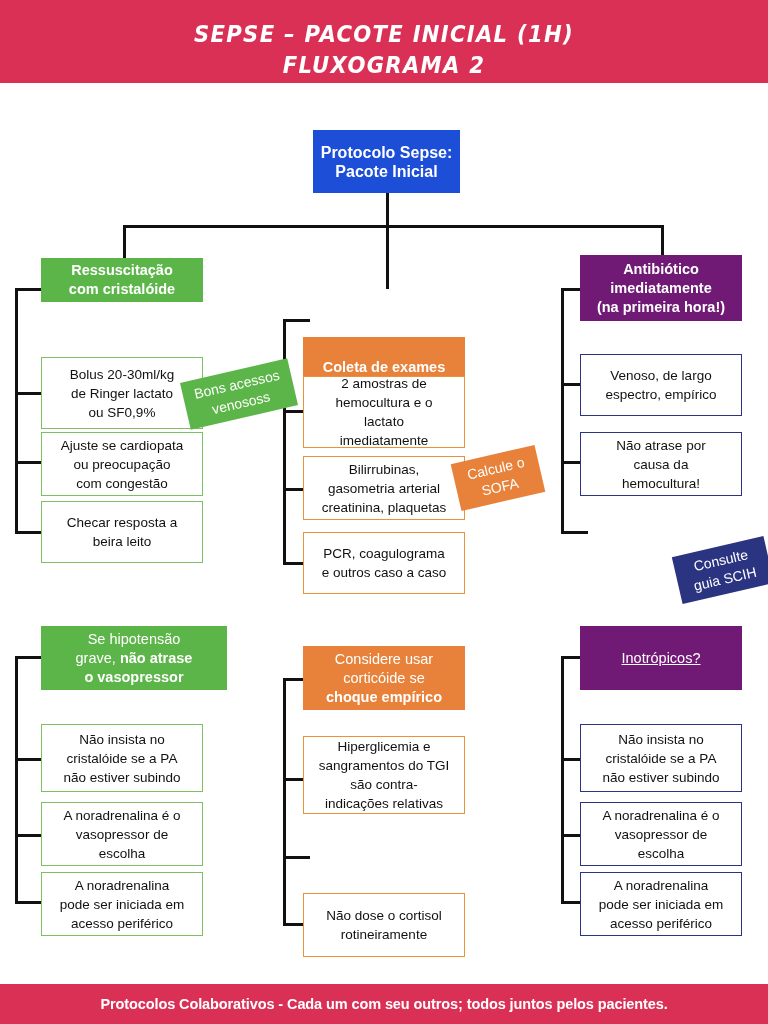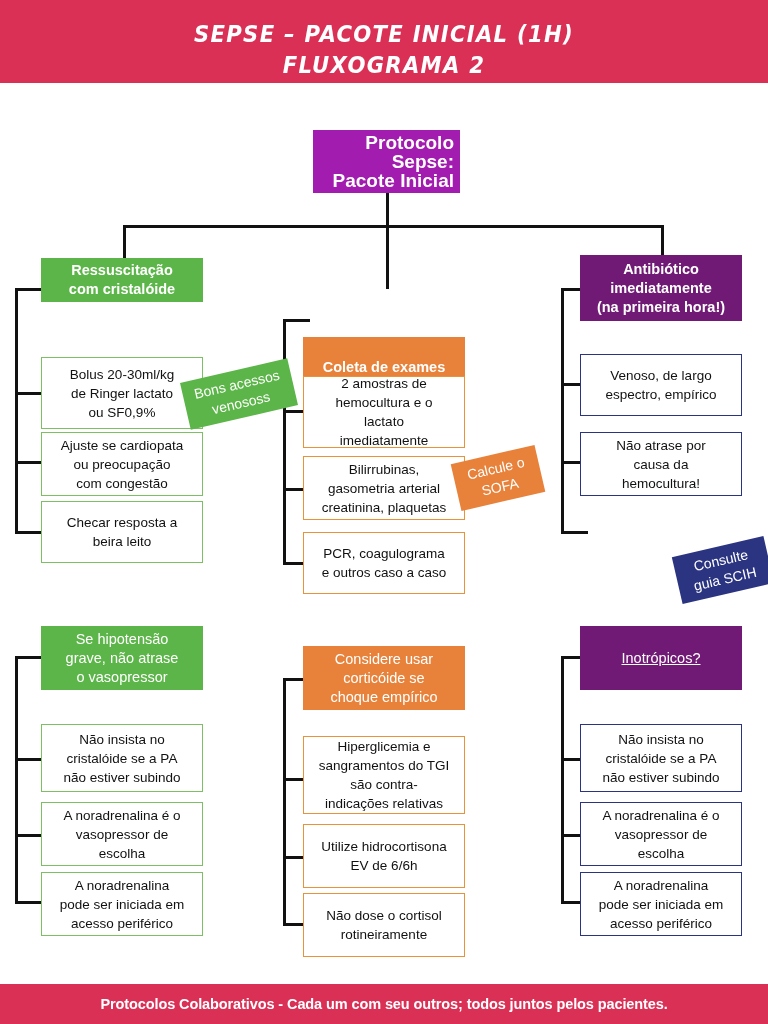--- a/index.html
+++ b/index.html
@@ -74,38 +74,37 @@
     display: flex;
     align-items: center;
     justify-content: center;
     text-align: center;
     line-height: 19px;
   }
   .node .txt { display: block; padding: 0 6px; }
 
   
   .root {
-    background: #a21caf;
-    color: #ffffff;
-    font-weight: bold;
-    font-size: 19px;
-    text-align: right;
+    background: #1d4ed8;
+    color: #ffffff;
+    font-weight: bold;
+    font-size: 16px;
   }
 
   
   .hdr {
     color: #ffffff;
     font-size: 14.5px;
     font-weight: bold;
   }
   .hdr-green  { background: #5CB548; }
   .hdr-orange { background: #E8823A; }
   .hdr-navy   { background: #701a75; }
   .hdr-regular { font-weight: normal; }
-  .hdr-regular b { font-weight: normal; }
+  .hdr-regular b { font-weight: bold; }
 
   
   .child {
     background: #ffffff;
     color: #111111;
     font-size: 13.5px;
     border: 1.5px solid #888;
   }
   .child-green  { border-color: #7DC063; }
   .child-orange { border-color: #E8923A; }
@@ -201,21 +200,21 @@
   <div class="node child child-navy" style="left:580px; top:349px; width:162px; height:64px;">
     <span class="txt">Não atrase por<br>causa da<br>hemocultura!</span>
   </div>
 
   <div class="ln" style="left:15px; top:573px; width:3px; height:248px;"></div>
   <div class="ln" style="left:15px; top:573px; width:27px; height:3px;"></div>
   <div class="ln" style="left:15px; top:675px; width:27px; height:3px;"></div>
   <div class="ln" style="left:15px; top:751px; width:27px; height:3px;"></div>
   <div class="ln" style="left:15px; top:818px; width:27px; height:3px;"></div>
 
-  <div class="node hdr hdr-green hdr-regular" style="left:41px; top:543px; width:162px; height:64px;">
+  <div class="node hdr hdr-green hdr-regular" style="left:41px; top:543px; width:186px; height:64px;">
     <span class="txt">Se hipotensão<br>grave, <b>não atrase</b><br><b>o vasopressor</b></span>
   </div>
   <div class="node child child-green" style="left:41px; top:641px; width:162px; height:68px;">
     <span class="txt">Não insista no<br>cristalóide se a PA<br>não estiver subindo</span>
   </div>
   <div class="node child child-green" style="left:41px; top:719px; width:162px; height:64px;">
     <span class="txt">A noradrenalina é o<br>vasopressor de<br>escolha</span>
   </div>
   <div class="node child child-green" style="left:41px; top:789px; width:162px; height:64px;">
     <span class="txt">A noradrenalina<br>pode ser iniciada em<br>acesso periférico</span>
@@ -226,23 +225,20 @@
   <div class="ln" style="left:283px; top:695px; width:27px; height:3px;"></div>
   <div class="ln" style="left:283px; top:773px; width:27px; height:3px;"></div>
   <div class="ln" style="left:283px; top:840px; width:27px; height:3px;"></div>
 
   <div class="node hdr hdr-orange hdr-regular" style="left:303px; top:563px; width:162px; height:64px;">
     <span class="txt">Considere usar<br>corticóide se<br><b>choque empírico</b></span>
   </div>
   <div class="node child child-orange" style="left:303px; top:653px; width:162px; height:78px;">
     <span class="txt">Hiperglicemia e<br>sangramentos do TGI<br>são contra-<br>indicações relativas</span>
   </div>
-  <div class="node child child-orange" style="left:303px; top:741px; width:162px; height:64px;">
-    <span class="txt">Utilize hidrocortisona<br>EV de 6/6h</span>
-  </div>
   <div class="node child child-orange" style="left:303px; top:810px; width:162px; height:64px;">
     <span class="txt">Não dose o cortisol<br>rotineiramente</span>
   </div>
 
   <div class="ln" style="left:561px; top:573px; width:3px; height:248px;"></div>
   <div class="ln" style="left:561px; top:573px; width:27px; height:3px;"></div>
   <div class="ln" style="left:561px; top:675px; width:27px; height:3px;"></div>
   <div class="ln" style="left:561px; top:751px; width:27px; height:3px;"></div>
   <div class="ln" style="left:561px; top:818px; width:27px; height:3px;"></div>
 

